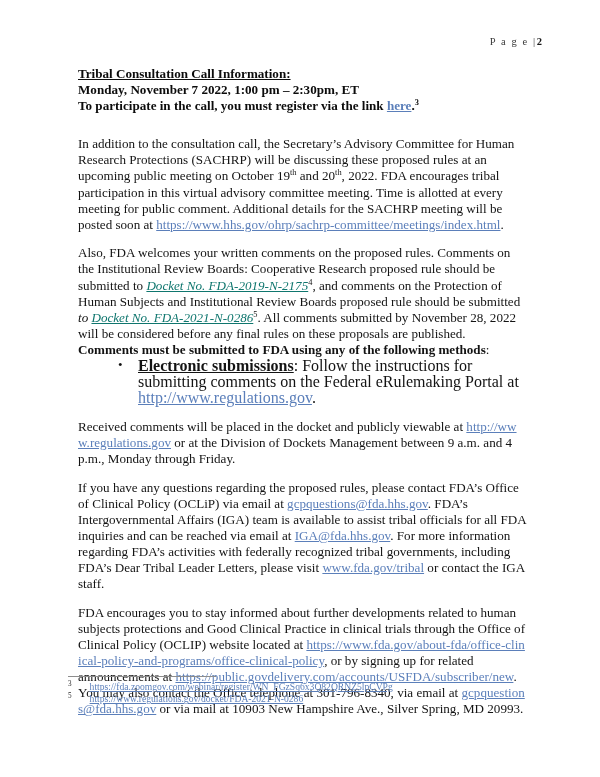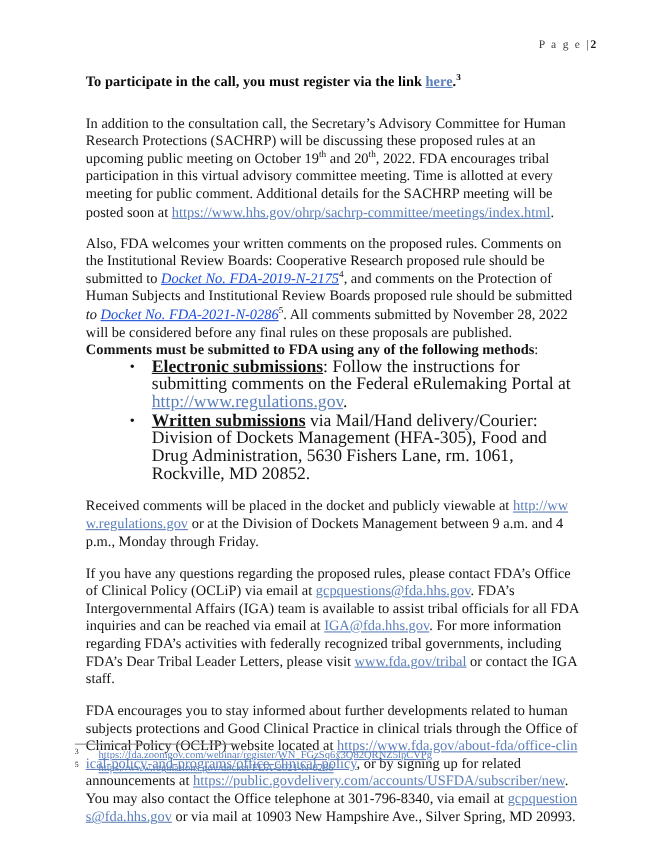--- a/index.html
+++ b/index.html
@@ -71,21 +71,21 @@
   i, .i {
     font-style: italic;
   }
   .lnk {
     color: #5b7fba;
     text-decoration: underline;
     word-break: break-all;
     margin-top: 32px;
   }
   .lnk-i {
-    color: #1d4ed8;
+    color: #0f766e;
     text-decoration: underline;
     font-style: italic;
   }
   sup {
     font-size: 8.4px;
     vertical-align: super;
     line-height: 0;
   }
   ul.bullets {
     margin: 0 0 12.5px 0;
@@ -143,30 +143,31 @@
 
 <div class="page">
 
   <div class="page-header">
     <span>P a g e  |</span><span class="pg-num">2</span>
   </div>
 
   <div class="body-col">
 
     <div class="heading-block">
+      <p><span class="u">Tribal Consultation Call Information:</span></p>
+      <p>Monday, November 7 2022, 1:00 pm – 2:30pm, ET</p>
       <p><span>To participate in the call, you must register via the link </span><a class="lnk" href="#">here</a><span>.</span><sup>3</sup></p>
     </div>
 
     <p class="para"><span>In addition to the consultation call, the Secretary’s Advisory Committee for Human Research Protections (SACHRP) will be discussing these proposed rules at an upcoming public meeting on October 19</span><sup>th</sup><span> and 20</span><sup>th</sup><span>, 2022.  FDA encourages tribal participation in this virtual advisory committee meeting.  Time is allotted at every meeting for public comment. Additional details for the SACHRP meeting will be posted soon at </span><a class="lnk" href="#">https://www.hhs.gov/ohrp/sachrp-committee/meetings/index.html</a><span>.</span></p>
 
     <p class="para tight"><span>Also, FDA welcomes your written comments on the proposed rules. Comments on the Institutional Review Boards: Cooperative Research proposed rule should be submitted to </span><a class="lnk-i" href="#">Docket No. FDA-2019-N-2175</a><sup>4</sup><span>, and comments on the Protection of Human Subjects and Institutional Review Boards proposed rule should be submitted </span><i>to </i><a class="lnk-i" href="#">Docket No. FDA-2021-N-0286</a><sup>5</sup><span>. All comments submitted by November 28, 2022 will be considered before any final rules on these proposals are published. </span><b>Comments must be submitted to FDA using any of the following methods</b><span>:</span></p>
 
     <ul class="bullets">
       <li><b class="u">Electronic submissions</b><span>: Follow the instructions for submitting comments on the Federal eRulemaking Portal at </span><a class="lnk" href="#">http://www.regulations.gov</a><span>.</span></li>
-      <li><b class="u">Written submissions</b><span> via Mail/Hand delivery/Courier: Division of Dockets Management (HFA-305), Food and Drug Administration, 5630 Fishers Lane, rm. 1061, Rockville, MD 20852.</span></li>
     </ul>
 
     <p class="para"><span>Received comments will be placed in the docket and publicly viewable at </span><a class="lnk" href="#">http://www.regulations.gov</a><span> or at the Division of Dockets Management between 9 a.m. and 4 p.m., Monday through Friday.</span></p>
 
     <p class="para"><span>If you have any questions regarding the proposed rules, please contact FDA’s Office of Clinical Policy (OCLiP) via email at </span><a class="lnk" href="#">gcpquestions@fda.hhs.gov</a><span>. FDA’s Intergovernmental Affairs (IGA) team is available to assist tribal officials for all FDA inquiries and can be reached via email at </span><a class="lnk" href="#">IGA@fda.hhs.gov</a><span>. For more information regarding FDA’s activities with federally recognized tribal governments, including FDA’s Dear Tribal Leader Letters, please visit </span><a class="lnk" href="#">www.fda.gov/tribal</a><span> or contact the IGA staff.</span></p>
 
     <p class="para"><span>FDA encourages you to stay informed about further developments related to human subjects protections and Good Clinical Practice in clinical trials through the Office of Clinical Policy (OCLIP) website located at </span><a class="lnk" href="#">https://www.fda.gov/about-fda/office-clinical-policy-and-programs/office-clinical-policy</a><span>, or by signing up for related announcements at </span><a class="lnk" href="#">https://public.govdelivery.com/accounts/USFDA/subscriber/new</a><span>. You may also contact the Office telephone at 301-796-8340, via email at </span><a class="lnk" href="#">gcpquestions@fda.hhs.gov</a><span> or via mail at 10903 New Hampshire Ave., Silver Spring, MD 20993.</span></p>
 
   </div>
 

